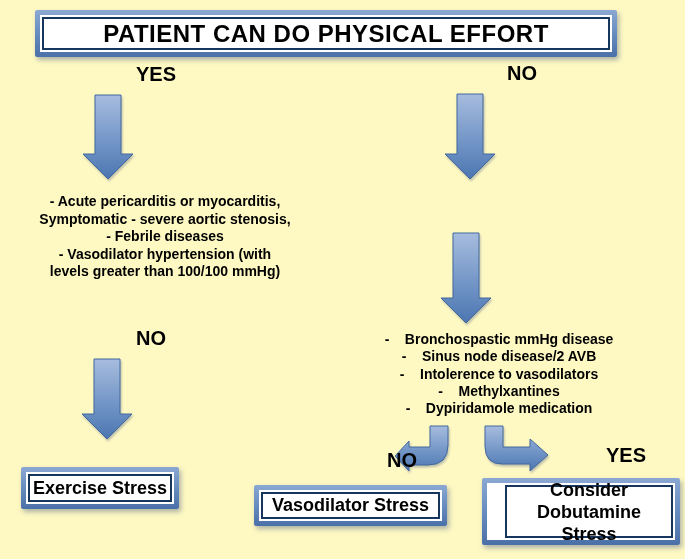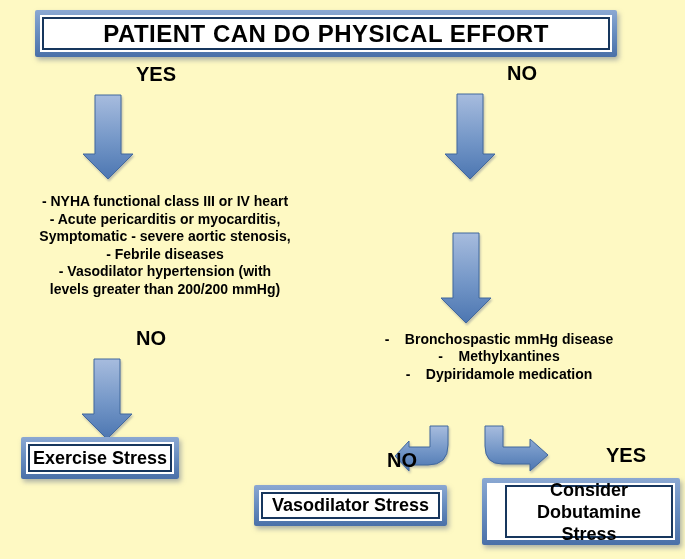--- a/index.html
+++ b/index.html
@@ -67,47 +67,48 @@
 
   <svg class="arrow" style="left:82px; top:94px;" width="52" height="86" viewBox="0 0 52 86">
     <polygon points="13,1 39,1 39,60 51,60 26,85 1,60 13,60" fill="url(#agrad)" stroke="#41689d" stroke-width="1"></polygon>
   </svg>
 
   <svg class="arrow" style="left:444px; top:93px;" width="52" height="87" viewBox="0 0 52 87">
     <polygon points="13,1 39,1 39,61 51,61 26,86 1,61 13,61" fill="url(#agrad)" stroke="#41689d" stroke-width="1"></polygon>
   </svg>
 
   <div class="tblock" style="left:0px; top:193px; width:330px;">
-    <div class="ln">- NYHA functional class III or IV heart</div>
     <div class="ln">- Acute pericarditis or myocarditis,</div>
     <div class="ln">Symptomatic - severe aortic stenosis,</div>
     <div class="ln">- Febrile diseases</div>
     <div class="ln">- Vasodilator hypertension (with</div>
-    <div class="ln">levels greater than 200/200 mmHg)</div>
+    <div class="ln">levels greater than 100/100 mmHg)</div>
   </div>
 
   <div class="blabel" style="left:79px; top:327px; width:56px;">NO</div>
 
   <svg class="arrow" style="left:81px; top:358px;" width="52" height="82" viewBox="0 0 52 82">
     <polygon points="13,1 39,1 39,56 51,56 26,81 1,56 13,56" fill="url(#agrad)" stroke="#41689d" stroke-width="1"></polygon>
   </svg>
 
-  <div class="fbox" style="left:21px; top:437px; width:158px; height:42px;">
+  <div class="fbox" style="left:21px; top:467px; width:158px; height:42px;">
     <div class="fbox-mid">
         <div class="fbox-inner t-box">Exercise Stress</div>
       </div>
   </div>
 
 
   <svg class="arrow" style="left:440px; top:232px;" width="52" height="92" viewBox="0 0 52 92">
     <polygon points="13,1 39,1 39,66 51,66 26,91 1,66 13,66" fill="url(#agrad)" stroke="#41689d" stroke-width="1"></polygon>
   </svg>
 
   <div class="tblock" style="left:333px; top:331px; width:332px; line-height:17.3px;">
     <div class="ln">-    Bronchospastic mmHg disease</div>
+    <div class="ln">-    Sinus node disease/2 AVB</div>
+    <div class="ln">-    Intolerence to vasodilators</div>
     <div class="ln">-    Methylxantines</div>
     <div class="ln">-    Dypiridamole medication</div>
   </div>
 
   <svg class="arrow" style="left:393px; top:425px;" width="58" height="48" viewBox="0 0 58 48">
     <path d="M 37 1 L 55 1 L 55 20 Q 55 40 35 40 L 16 40 L 16 46 L 2 31 L 16 16 L 16 22 L 37 22 Z" fill="url(#agrad)" stroke="#41689d" stroke-width="1"></path>
   </svg>
 
   <svg class="arrow" style="left:484px; top:425px;" width="66" height="48" viewBox="0 0 66 48">
     <path d="M 1 1 L 19 1 L 19 22 L 46 22 L 46 14 L 64 30 L 46 46 L 46 39 L 18 39 Q 1 39 1 21 Z" fill="url(#agrad)" stroke="#41689d" stroke-width="1"></path>

